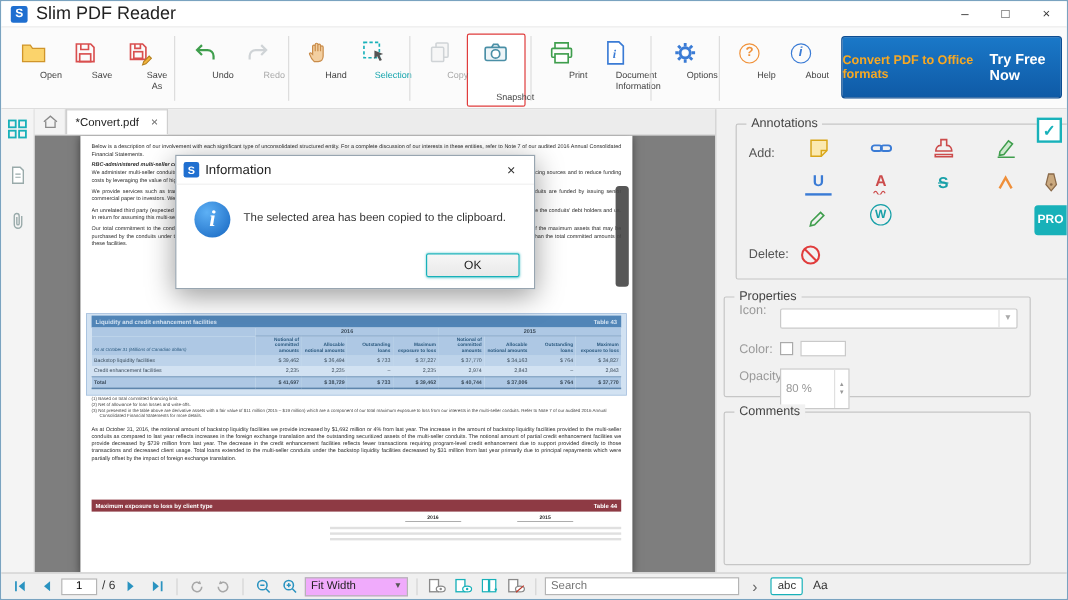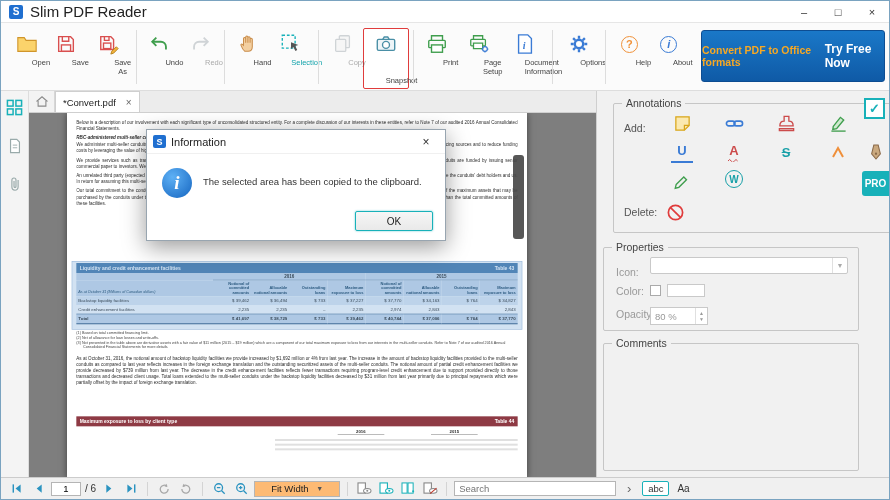--- a/index.html
+++ b/index.html
@@ -135,37 +135,37 @@
   .pro-badge { position: absolute; right: 0; top: 80px; width: 27px; height: 25px; background: #18b1b9;
                color: #fff; font-weight: bold; font-size: 10px; display: flex; align-items: center;
                justify-content: center; border-radius: 3px 0 0 3px; }
   .plabel { position: absolute; left: 12px; color: #999; }
   .pdrop { position: absolute; left: 46px; top: 9px; width: 198px; height: 17px; background: #fff;
            border: 1px solid #c9c9c9; border-radius: 2px; display: flex; }
   .pdrop .caret { margin-left: auto; width: 15px; display: flex; align-items: center; justify-content: center;
                   font-size: 7px; color: #aaa; border-left: 1px solid #e0e0e0; }
   .pcheck { position: absolute; left: 46px; top: 37px; width: 11px; height: 11px; border: 1px solid #aaa; background: #fff; }
   .pswatch { position: absolute; left: 63px; top: 36px; width: 38px; height: 13px; border: 1px solid #c9c9c9; background: #fff; }
-  .pspin { position: absolute; left: 46px; top: 59px; width: 58px; height: 18px; background: #fff;
+  .pspin { position: absolute; left: 46px; top: 59px; width: 58px; height: 34px; background: #fff;
            border: 1px solid #c9c9c9; display: flex; align-items: center; }
   .pspin .val { font-size: 9.5px; color: #999; padding-left: 4px; }
   .pspin .arrows { margin-left: auto; width: 12px; display: flex; flex-direction: column; align-items: center;
                    font-size: 5px; color: #999; line-height: 1.2; border-left: 1px solid #e0e0e0; height: 100%; justify-content: center; }
 
   
   .statusbar { position: absolute; left: 0; right: 0; bottom: 0; height: 22px; background: #f0f0f0;
                border-top: 1px solid #ccc; display: flex; align-items: center; padding: 0 6px; gap: 4px; }
   .sbtn { width: 18px; height: 17px; display: flex; align-items: center; justify-content: center;
           background: transparent; border: none; }
   .ssep { width: 1px; height: 14px; background: #d4d4d4; margin: 0 3px; }
   .pageinput { width: 30px; height: 14px; border: 1px solid #b5b5b5; font-size: 9.5px; text-align: center;
                font-family: "Liberation Sans", sans-serif; }
   .pagecount { font-size: 10px; color: #333; }
-  .fitsel { width: 86px; height: 16px; background: #fdba74; border: 1px solid #b5b5b5; display: flex;
-            align-items: center; padding: 0 16px; font-size: 9.5px; color: #222; }
+  .fitsel { width: 86px; height: 16px; background: #f0abfc; border: 1px solid #b5b5b5; display: flex;
+            align-items: center; padding: 0 4px; font-size: 9.5px; color: #222; }
   .fitsel .caret { margin-left: auto; font-size: 7px; color: #555; }
   .searchinput { width: 162px; height: 15px; border: 1px solid #b5b5b5; font-size: 9.5px; padding: 0 4px;
                  font-family: "Liberation Sans", sans-serif; }
   .chev { font-size: 13px; color: #666; line-height: 1; }
   .abcbtn { border: 1px solid #18b1b9; background: #fff; font-size: 9.5px; color: #333; padding: 1px 5px;
             border-radius: 2px; font-family: "Liberation Sans", sans-serif; }
   .aabtn { border: none; background: transparent; font-size: 10px; color: #333; padding: 1px 4px;
            font-family: "Liberation Sans", sans-serif; }
   svg { display: block; }
 </style>
@@ -288,36 +288,20 @@
       <span class="ticon">
         <svg viewBox="0 0 24 24" width="22" height="22">
             <g fill="none" stroke="#3f9e4d" stroke-width="1.5">
               <path d="M6 8V3h12v5"></path>
               <rect x="3" y="8" width="18" height="8" rx="1"></rect>
               <rect x="6" y="13" width="12" height="8" fill="#fff"></rect>
             </g>
           </svg>
       </span>
       <span class="lbl">Print</span>
-    </div>
-    <div class="tbtn">
-      <span class="ticon">
-        <svg viewBox="0 0 24 24" width="22" height="22">
-            <g fill="none" stroke="#3f9e4d" stroke-width="1.4">
-              <path d="M6 7V3h10v4"></path>
-              <rect x="3" y="7" width="16" height="7" rx="1"></rect>
-              <path d="M6 11h10v6H6z" fill="#fff"></path>
-            </g>
-            <g stroke="#3a7bd5" stroke-width="1.3" fill="none">
-              <circle cx="18.5" cy="17.5" r="2.6"></circle>
-              <path d="M18.5 13.8v1.4M18.5 19.8v1.4M14.8 17.5h1.4M20.8 17.5h1.4"></path>
-            </g>
-          </svg>
-      </span>
-      <span class="lbl">Page Setup</span>
     </div>
     <div class="tbtn">
       <span class="ticon">
         <svg viewBox="0 0 24 24" width="22" height="22">
             <path d="M5 2h10l4 4v16H5z" fill="#fff" stroke="#3a7bd5" stroke-width="1.5"></path>
             <text x="11" y="17" text-anchor="middle" font-size="11" font-weight="bold" fill="#3a7bd5" font-family="Liberation Serif, serif" font-style="italic">i</text>
           </svg>
       </span>
       <span class="lbl">Document Information</span>
     </div>
@@ -583,21 +567,21 @@
       <span class="pen-tool">
         <svg viewBox="0 0 16 20" width="14" height="18">
             <path d="M5.5 2h5L13 12l-5 6-5-6z" fill="#caa97f" stroke="#8a6a4a" stroke-width="1.2"></path>
             <circle cx="8" cy="12" r="1.3" fill="#8a6a4a"></circle>
           </svg>
       </span>
       <span class="pro-badge">PRO</span>
 
       <div class="gb" id="gb-props">
         <span class="legend">Properties</span>
-        <span class="plabel" style="top:18px;">Icon:</span>
+        <span class="plabel" style="top:5px;">Icon:</span>
         <div class="pdrop">
           <span class="caret">▼</span>
         </div>
         <span class="plabel" style="top:37px;">Color:</span>
         <span class="pcheck"></span>
         <span class="pswatch"></span>
         <span class="plabel" style="top:60px;">Opacity:</span>
         <div class="pspin">
           <span class="val">80 %</span>
           <span class="arrows">

